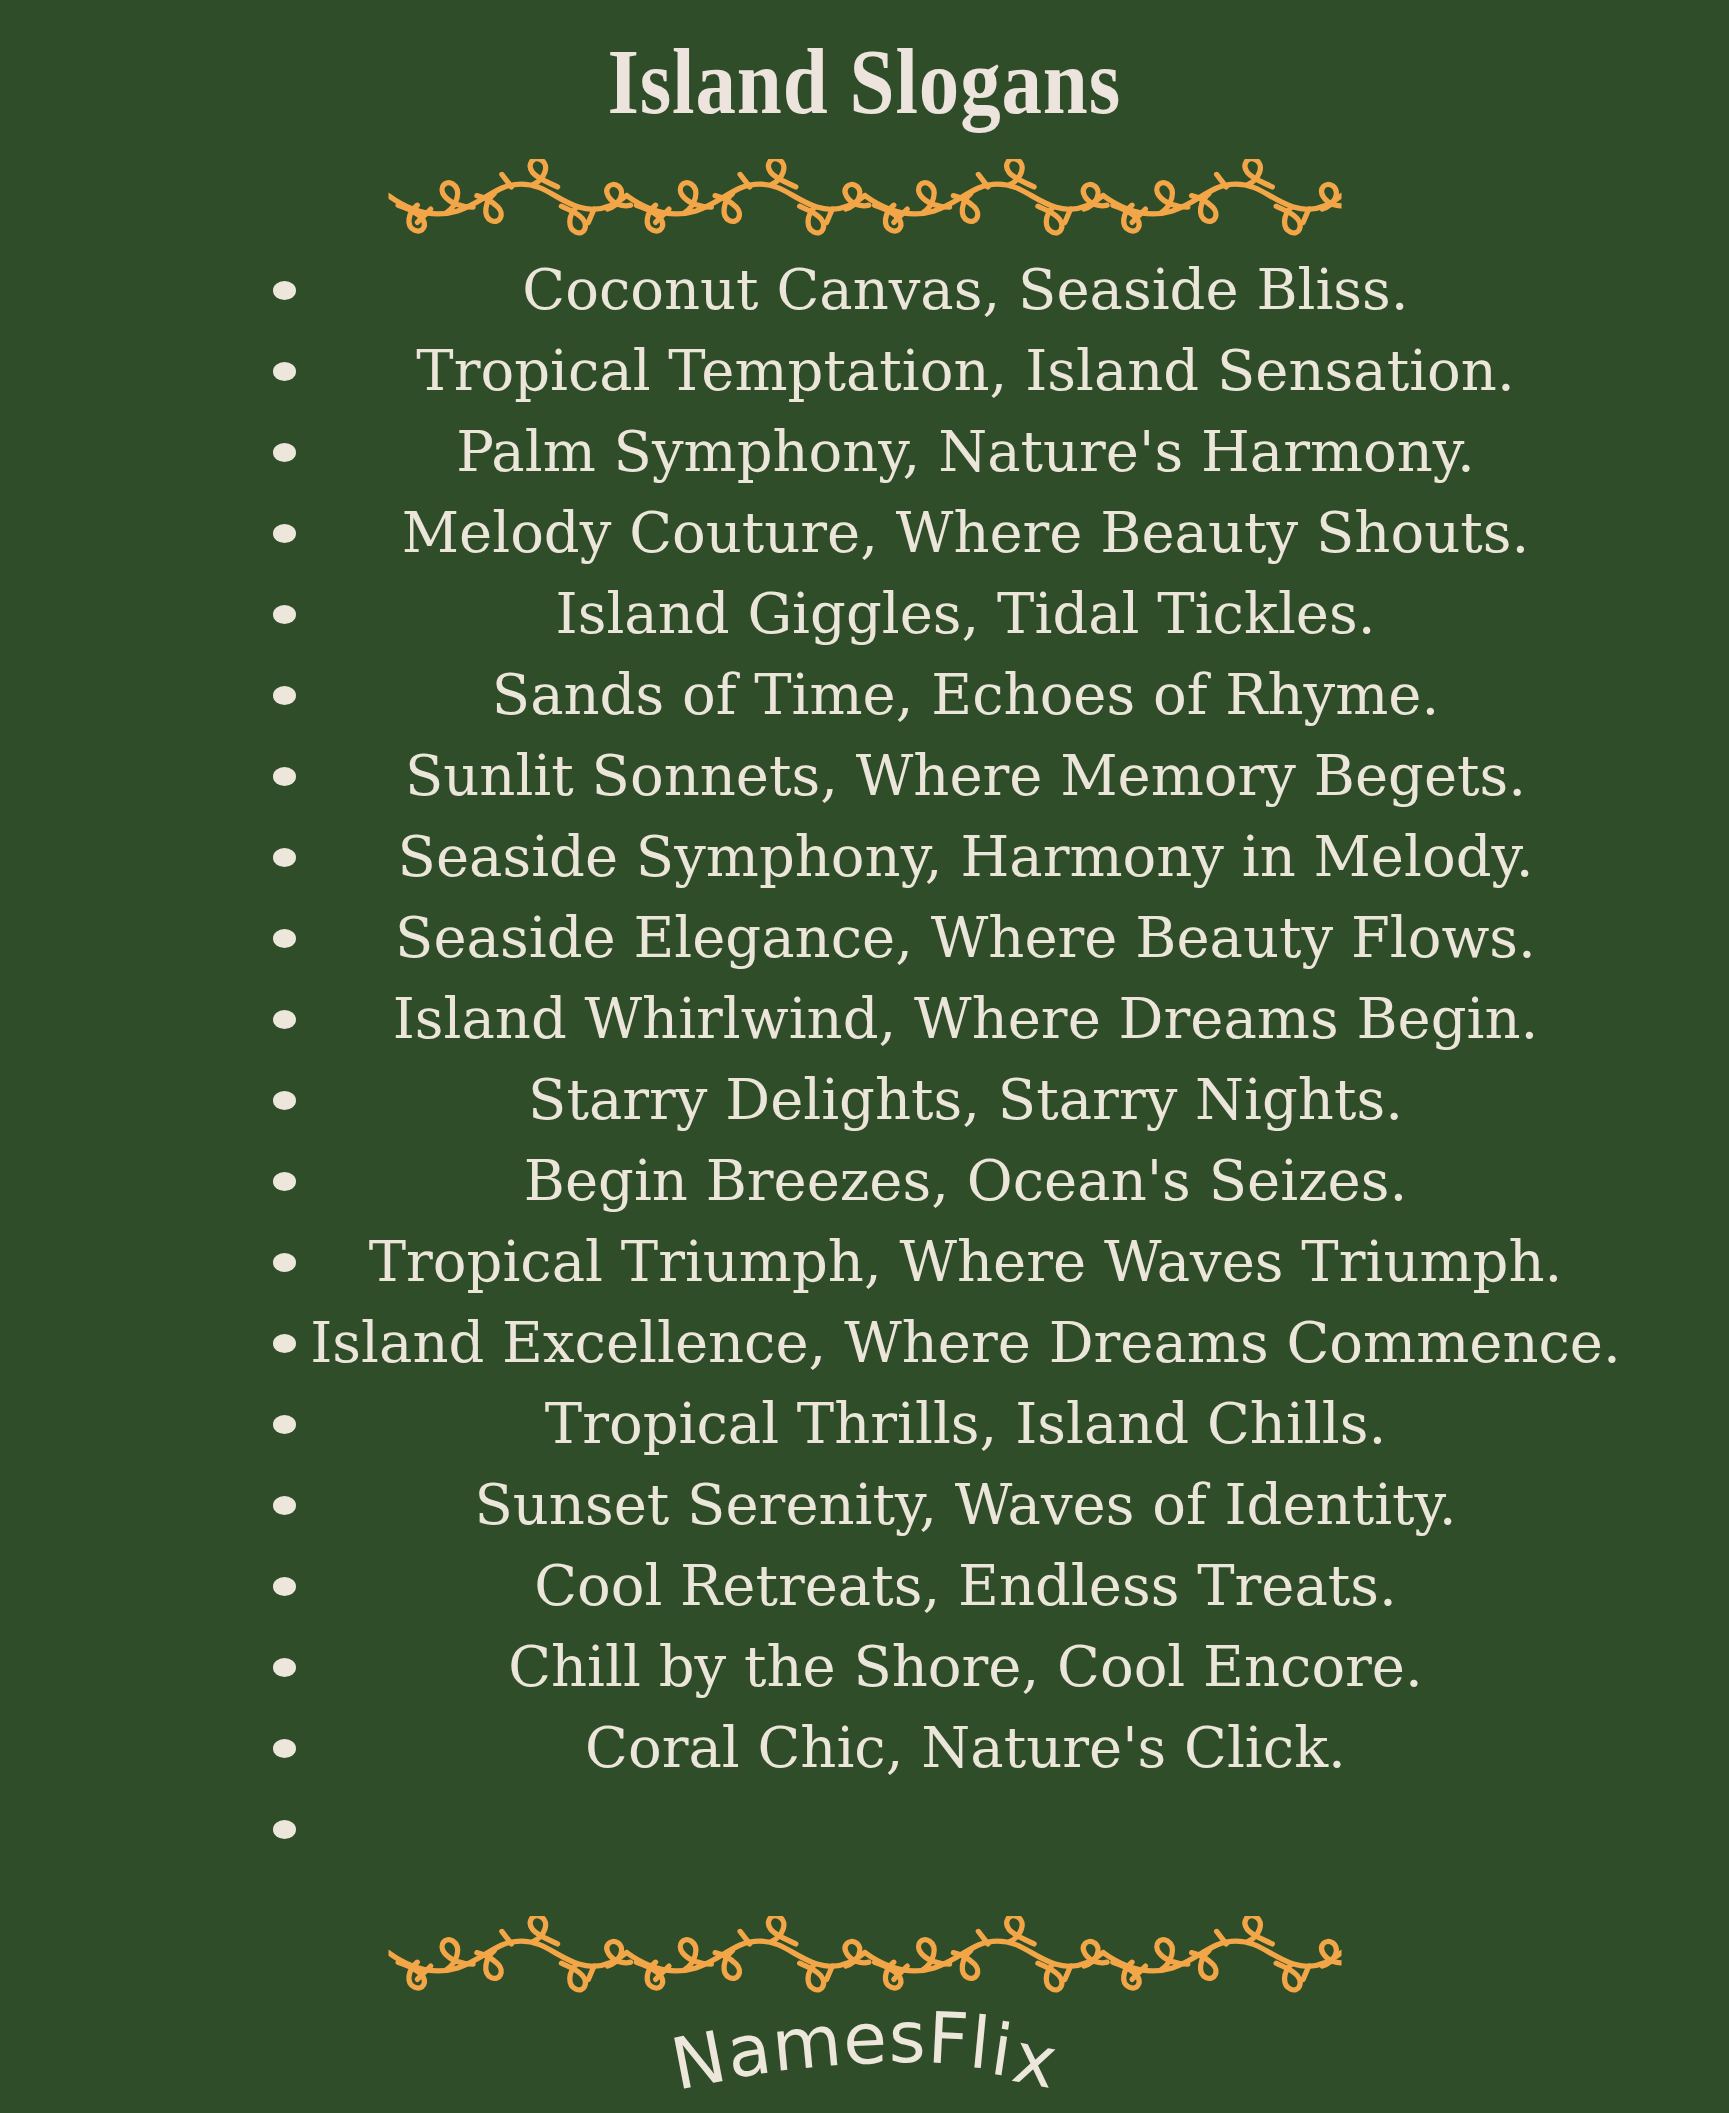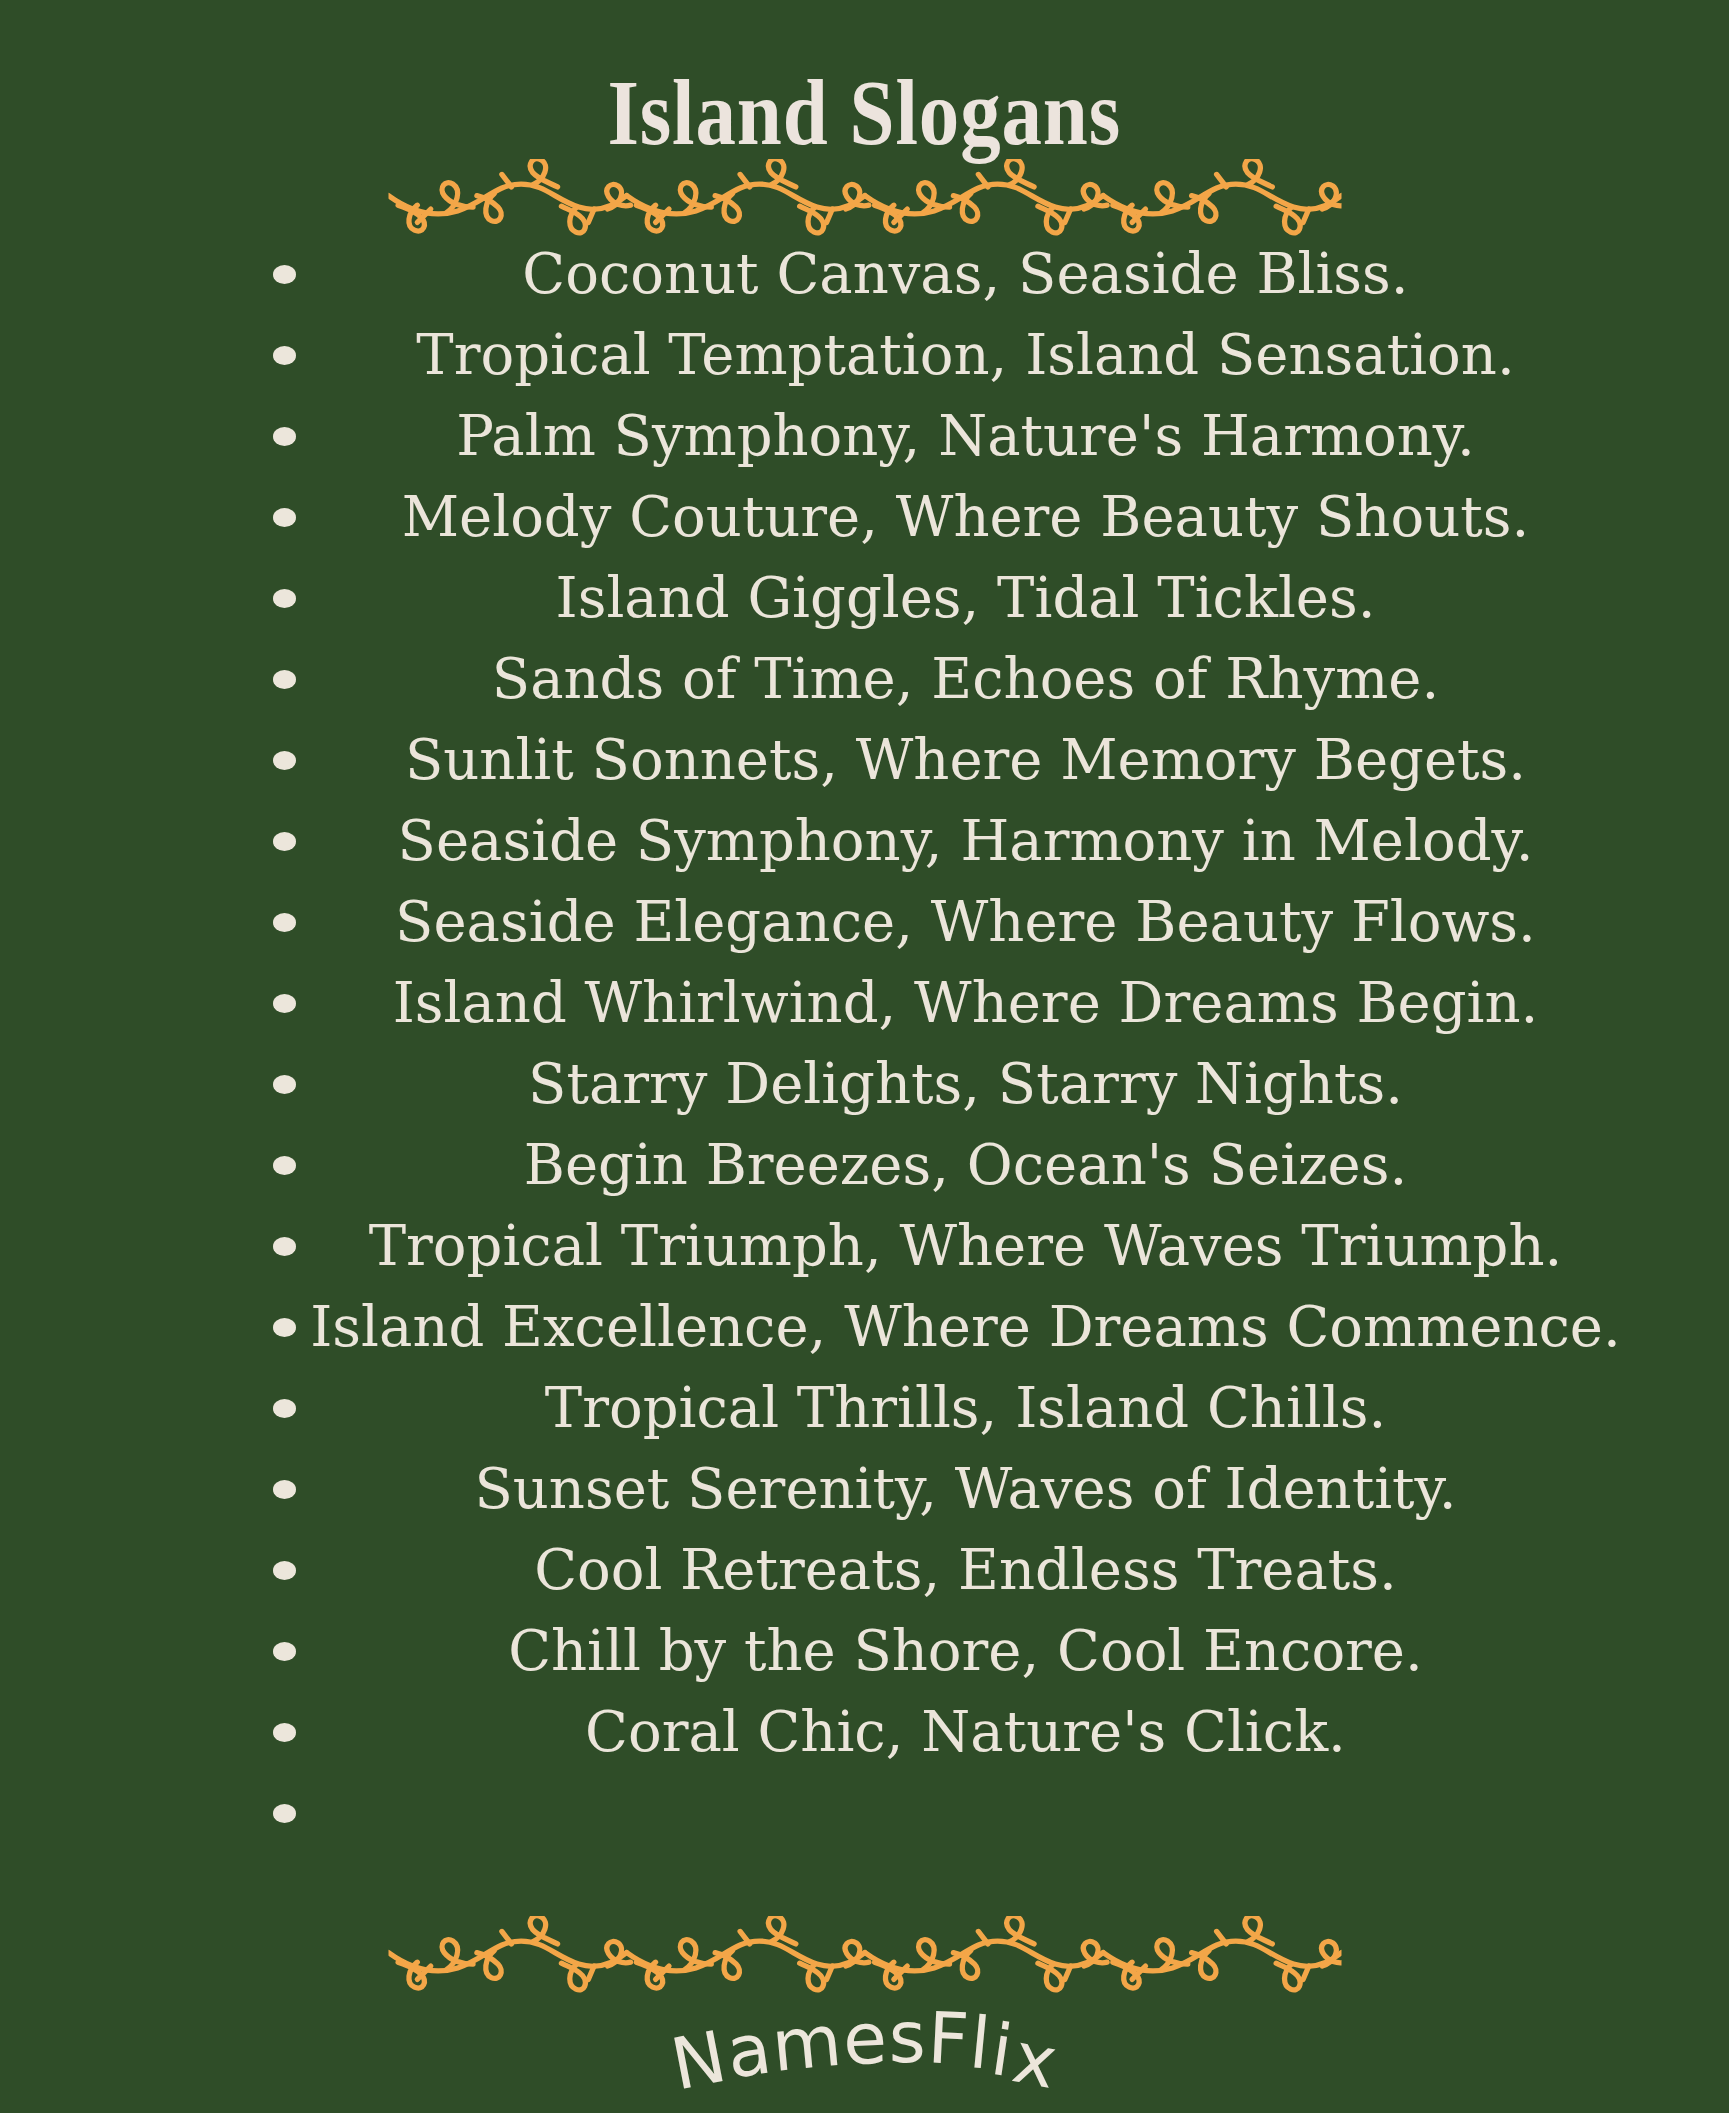--- a/index.html
+++ b/index.html
@@ -11,21 +11,21 @@
     position: relative;
     width: 1729px;
     height: 2114px;
     background: #2f4d28;
     overflow: hidden;
     font-family: "DejaVu Serif", serif;
   }
   
   .page-title {
     position: absolute;
-    top: 50px;
+    top: 19px;
     left: 0;
     width: 1729px;
     height: 125px;
     margin: 0;
     text-align: center;
     line-height: 125px;
     font-family: "Liberation Serif", serif;
     font-weight: 700;
     font-size: 93px;
     color: #ece4dd;
@@ -43,21 +43,21 @@
     transform: translateX(-50%);
     width: 953px;
     height: 77px;
   }
   .ornament.top    { top: 159px; }
   .ornament.bottom { top: 1916px; }
   .ornament svg { display: block; width: 953px; height: 77px; }
   
   .slogan-list {
     position: absolute;
-    top: 233px;
+    top: 249px;
     left: 0;
     width: 1729px;
     margin: 0;
     padding: 0;
     list-style: none;
   }
   .slogan-row {
     position: relative;
     height: 81px;
     line-height: 81px;

